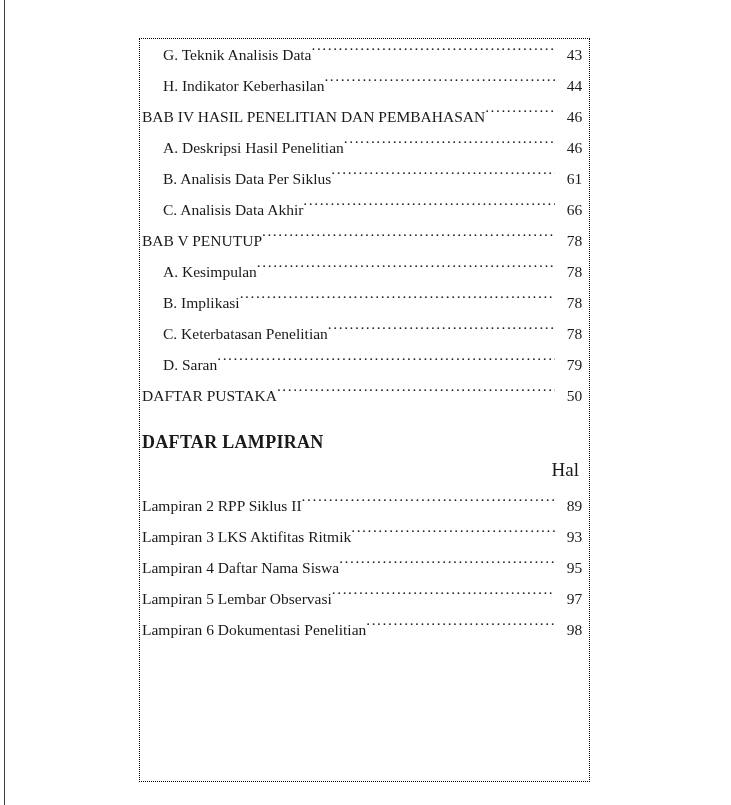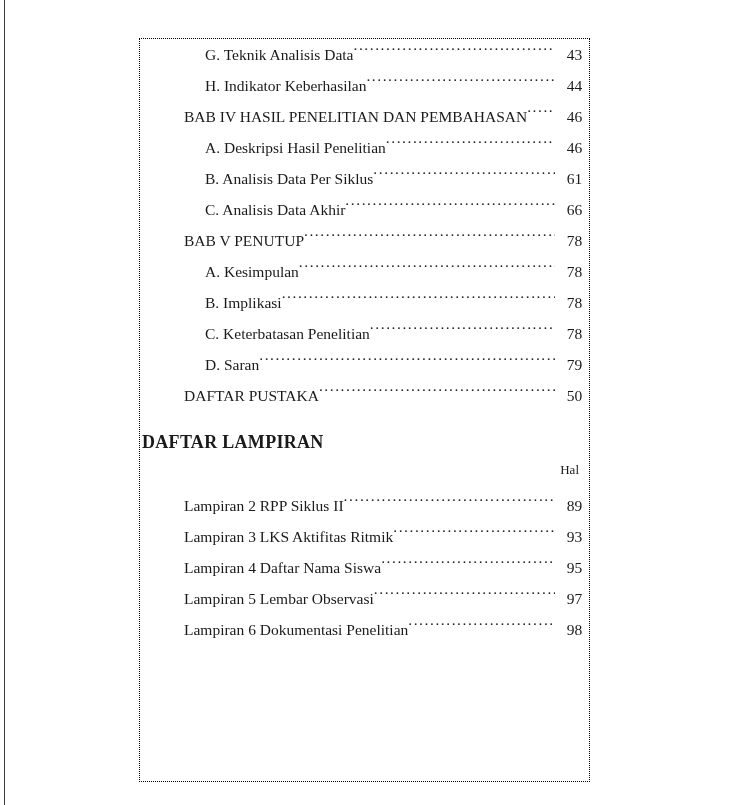--- a/index.html
+++ b/index.html
@@ -50,21 +50,20 @@
   .row {
     display: flex;
     align-items: baseline;
     height: 31px;
     font-size: 15.5px;
     line-height: 31px;
     white-space: nowrap;
   }
   .row .label {
     flex: 0 0 auto;
-    margin-left: 42px;
   }
   .row .leader {
     flex: 1 1 auto;
     overflow: hidden;
     margin: 0 0px;
     position: relative;
     height: 1em;
   }
   .row .leader::after {
     content: ".................................................................................................................................................";
@@ -92,21 +91,21 @@
   
   .section-title {
     font-weight: bold;
     font-size: 18px;
     letter-spacing: 0.3px;
     height: 31px;
     line-height: 31px;
   }
   .hal-line {
     text-align: right;
-    font-size: 13px;
+    font-size: 19px;
     height: 24px;
     line-height: 24px;
     padding-right: 10px;
     box-sizing: border-box;
   }
   .gap-small { height: 16px; }
   .gap-tiny  { height: 8px; }
 </style>
 </head>
 <body>

